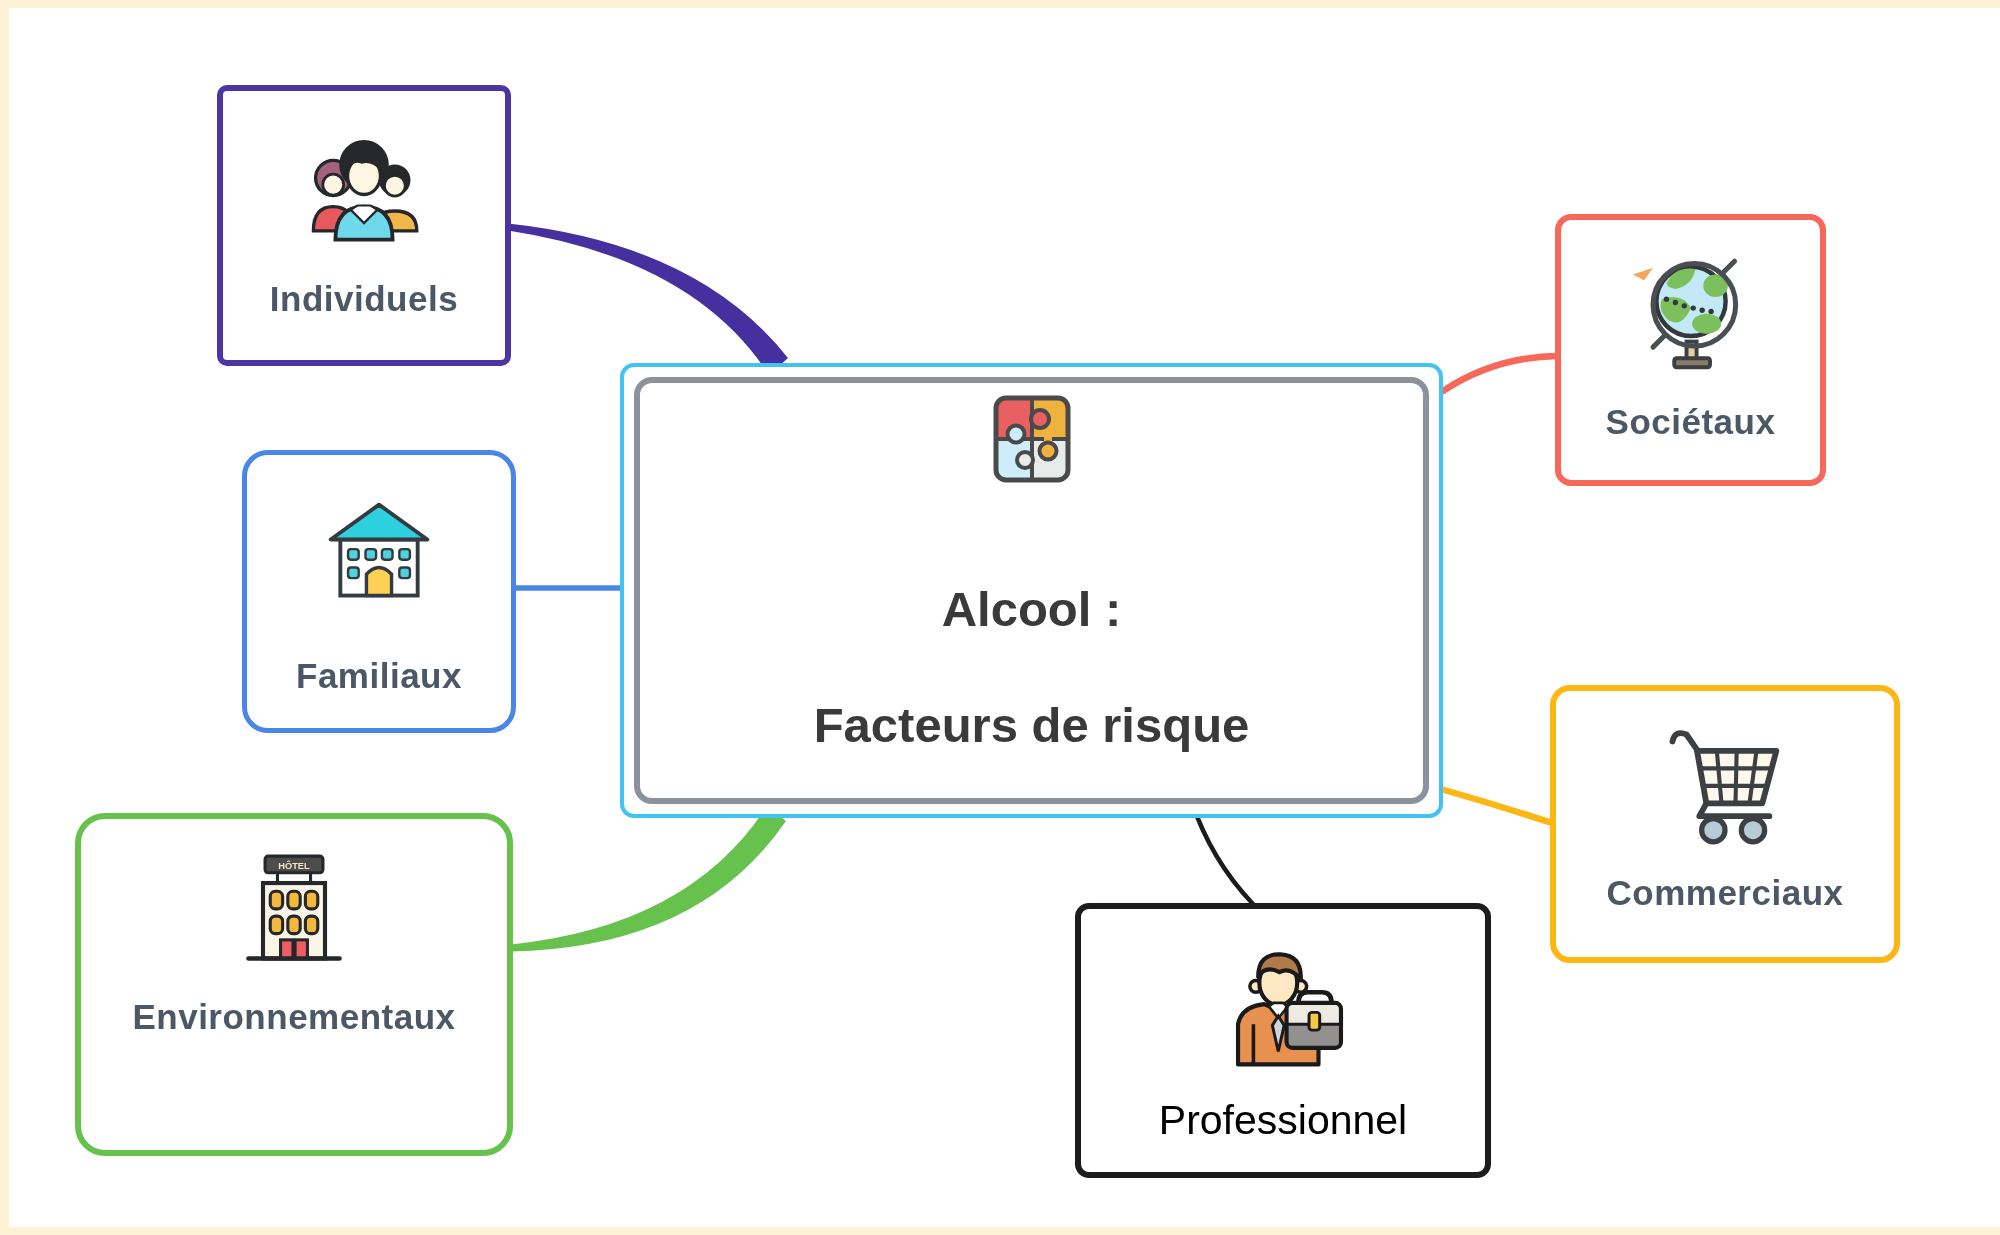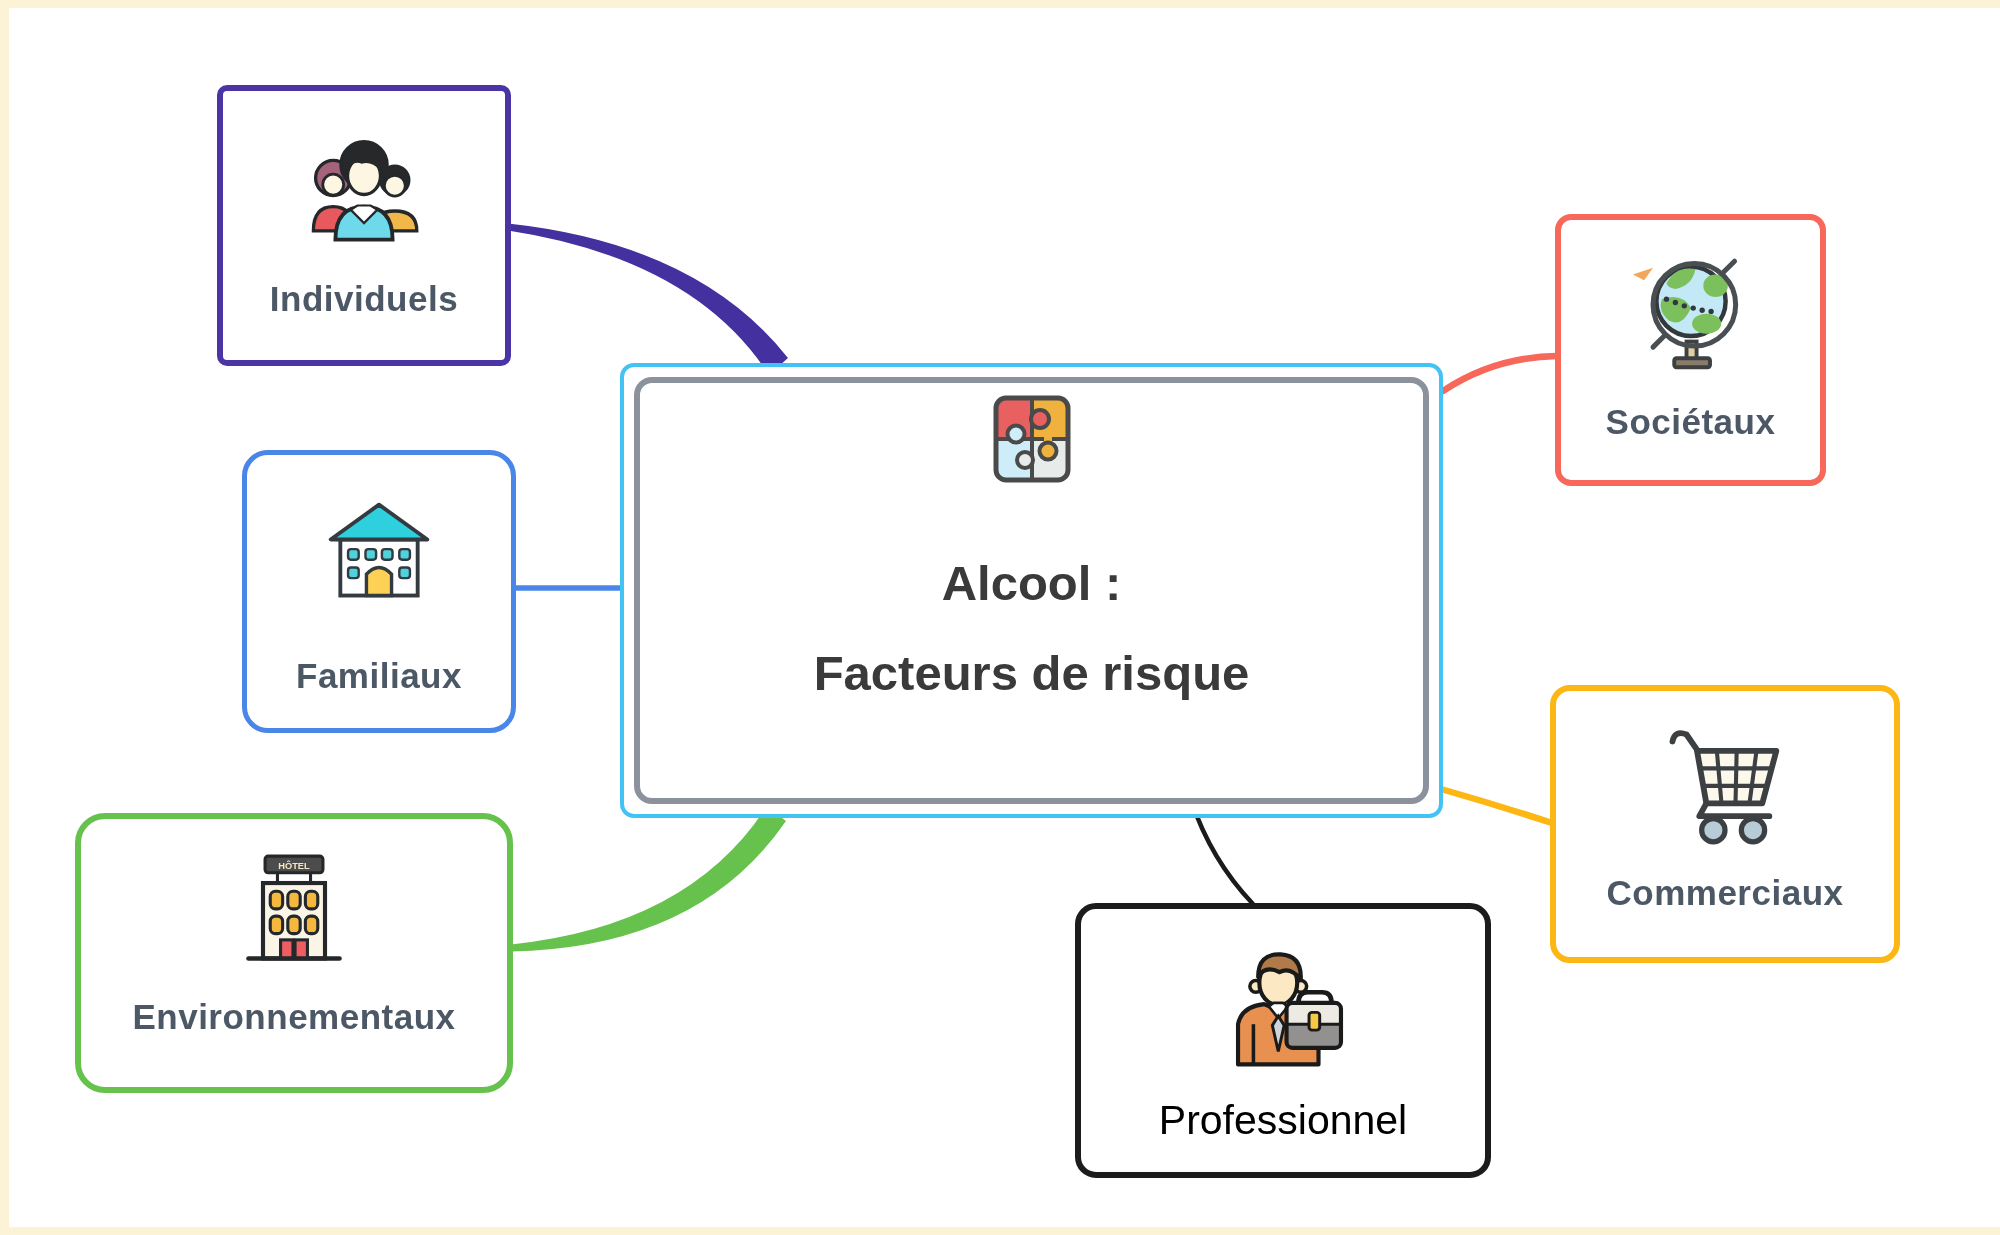--- a/index.html
+++ b/index.html
@@ -26,43 +26,43 @@
   .node-label{
     font-weight:700;color:#4d5866;font-size:35px;letter-spacing:0.5px;
     white-space:nowrap;
   }
   .n-individuels{left:217px;top:85px;width:294px;height:281px;
     border:6px solid #4b35a4;border-radius:10px;padding-top:32px;}
   .n-individuels .node-label{margin-top:24px;}
   .n-familiaux{left:242px;top:450px;width:274px;height:283px;
     border:5px solid #4a86e8;border-radius:26px;padding-top:40px;}
   .n-familiaux .node-label{margin-top:45px;}
-  .n-environnementaux{left:75px;top:813px;width:438px;height:280px;
+  .n-environnementaux{left:75px;top:813px;width:438px;height:343px;
     border:6px solid #66c24d;border-radius:30px;padding-top:32px;}
   .n-environnementaux .node-label{margin-top:22px;}
   .n-societaux{left:1555px;top:214px;width:271px;height:272px;
     border:6px solid #f8685a;border-radius:16px;padding-top:30px;}
   .n-societaux .node-label{margin-top:18px;}
   .n-commerciaux{left:1550px;top:685px;width:350px;height:278px;
     border:6px solid #fcb714;border-radius:20px;padding-top:26px;}
   .n-commerciaux .node-label{margin-top:16px;}
   .n-professionnel{left:1075px;top:903px;width:416px;height:275px;
-    border:6px solid #1c1c1c;border-radius:21px;padding-top:30px;}
+    border:6px solid #1c1c1c;border-radius:14px;padding-top:30px;}
   .n-professionnel .node-label{
     margin-top:16px;font-weight:400;color:#000000;font-size:41px;letter-spacing:0;}
   .central-outer{
     position:absolute;left:620px;top:363px;width:823px;height:455px;
     border:4px solid #43c3f4;border-radius:14px;background:#ffffff;
     box-sizing:border-box;z-index:2;
   }
   .central-inner{
     position:absolute;left:10px;top:10px;right:10px;bottom:10px;
     border:6px solid #8b929b;border-radius:18px;
     display:flex;flex-direction:column;align-items:center;
-    box-sizing:border-box;
+    box-sizing:border-box;gap:26px;
   }
   .central-line1{margin-top:60px;font-size:49px;font-weight:700;color:#3a3a3a;}
   .central-line2{margin-top:34px;font-size:49px;font-weight:700;color:#3a3a3a;}
   .icon-box{display:block;}
 </style>
 </head>
 <body>
 
 <div class="page">
   <div class="canvas"></div>

